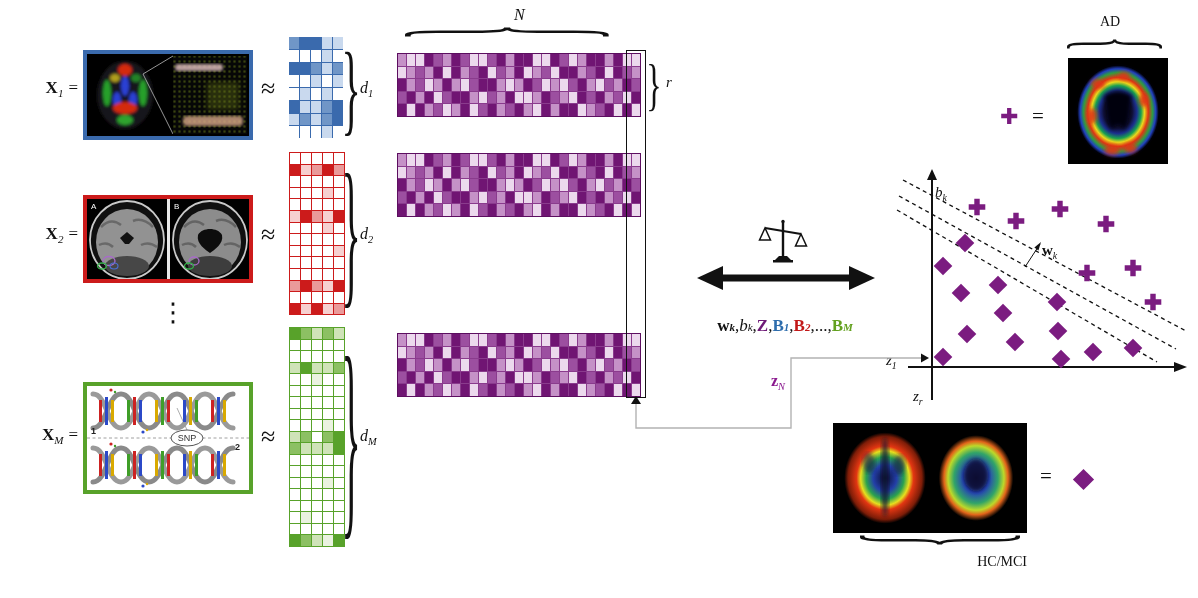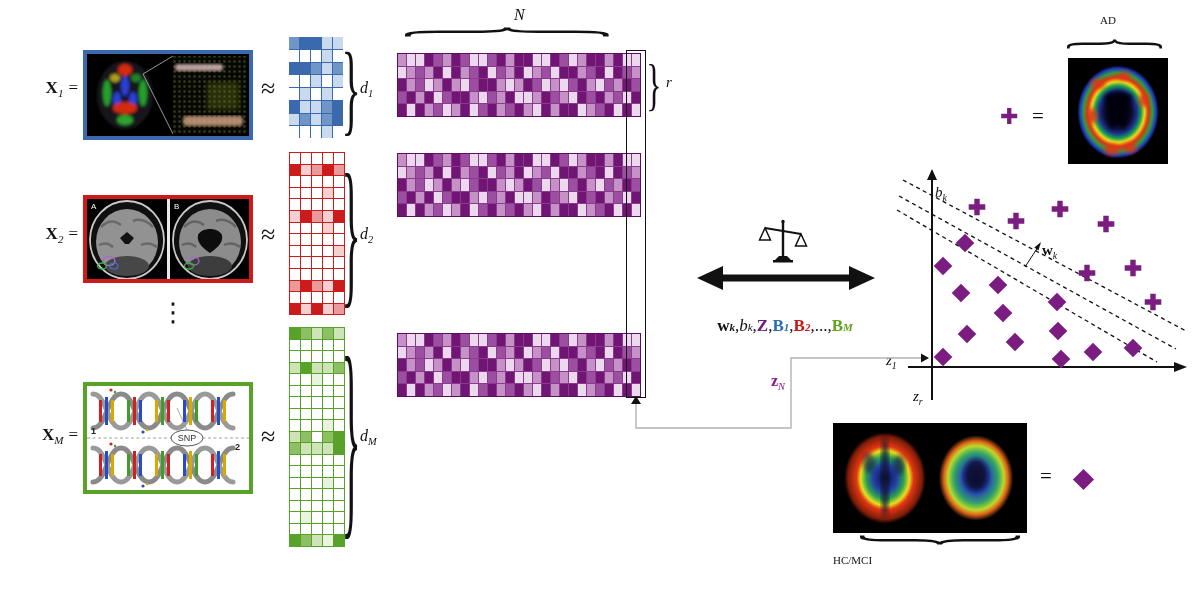--- a/index.html
+++ b/index.html
@@ -14,21 +14,21 @@
   .mod-img{box-sizing:border-box;background:#000;}
   .approx{font-size:26px;line-height:26px;}
   .dim-label{font-size:16px;}
   .brace{display:flex;align-items:center;justify-content:center;overflow:visible;}
   .brace>span{font-family:"Liberation Serif",serif;display:inline-block;transform-origin:center;line-height:1;}
   .vdots{font-size:26px;line-height:1;}
   .min-label{width:250px;text-align:center;font-size:26px;}
   .objective{width:250px;display:flex;justify-content:center;align-items:baseline;font-size:17px;white-space:nowrap;}
   .axis-label{font-size:15px;}
   .zn-label{font-size:16px;color:#8b1a8f;width:52px;text-align:right;}
-  .class-label{font-size:11px;}
+  .class-label{font-size:14px;}
   .eq-sign{font-size:21px;}
   .plus-mark{color:#7b1c80;}
   .diamond-mark{width:15px;height:15px;background:#7b1c80;transform:rotate(45deg);}
   .hl-rect{box-sizing:border-box;border:1.6px solid #111;background:transparent;}
   svg text{font-family:"Liberation Sans",sans-serif;}
 </style>
 </head>
 <body>
 
 <div id="fig">
@@ -897,21 +897,21 @@
       <ellipse cx="143" cy="55" rx="40" ry="46" fill="url(#hcg2)"></ellipse>
       <ellipse cx="52" cy="54" rx="4" ry="40" fill="#0e1430" opacity="0.8" filter="url(#hcb)"></ellipse>
       <ellipse cx="143" cy="52" rx="12" ry="16" fill="#0c1030" opacity="0.85" filter="url(#hcb)"></ellipse>
       <ellipse cx="36" cy="40" rx="6" ry="10" fill="#14204a" opacity="0.7" filter="url(#hcb)"></ellipse>
       <ellipse cx="66" cy="42" rx="6" ry="10" fill="#14204a" opacity="0.7" filter="url(#hcb)"></ellipse>
     </svg>
   </div>
   <div class="abs brace" style="left:833px;top:531px;width:194px;height:18px">
     <span style="font-size:30px;transform:rotate(-90deg) scaleY(6.4)">{</span>
     </div>
-  <div class="abs class-label" style="left:833px;top:554px;width:194px;text-align:left">HC/MCI</div>
+  <div class="abs class-label" style="left:833px;top:554px;width:194px;text-align:right">HC/MCI</div>
   <div class="abs eq-sign" style="left:1040px;top:464px">=</div>
   <div class="abs diamond-mark" style="left:1076px;top:472px"></div>
 
   <svg id="overlay" class="abs" style="left:0;top:0;pointer-events:none" width="1198" height="598">
       <polyline points="636,404 636,428 791,428 791,358 921,358" fill="none" stroke="#b3b3b3" stroke-width="1.4"></polyline>
       <polygon points="929,358 921,353.5 921,362.5" fill="#111"></polygon>
       <polygon points="636,396 631,404 641,404" fill="#111"></polygon>
       <line x1="932" y1="176" x2="932" y2="400" stroke="#111" stroke-width="2"></line>
       <polygon points="932,169 927,180 937,180" fill="#111"></polygon>
       <line x1="908" y1="367" x2="1176" y2="367" stroke="#111" stroke-width="2"></line>

